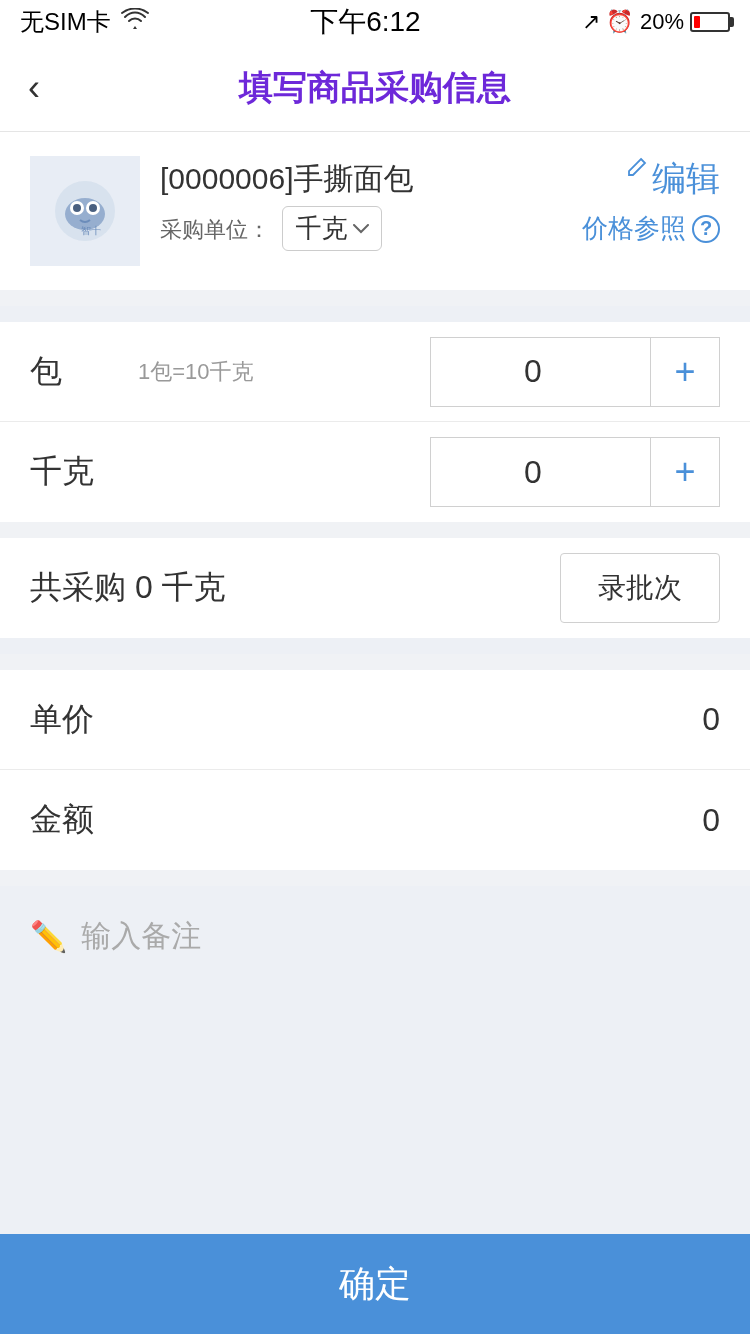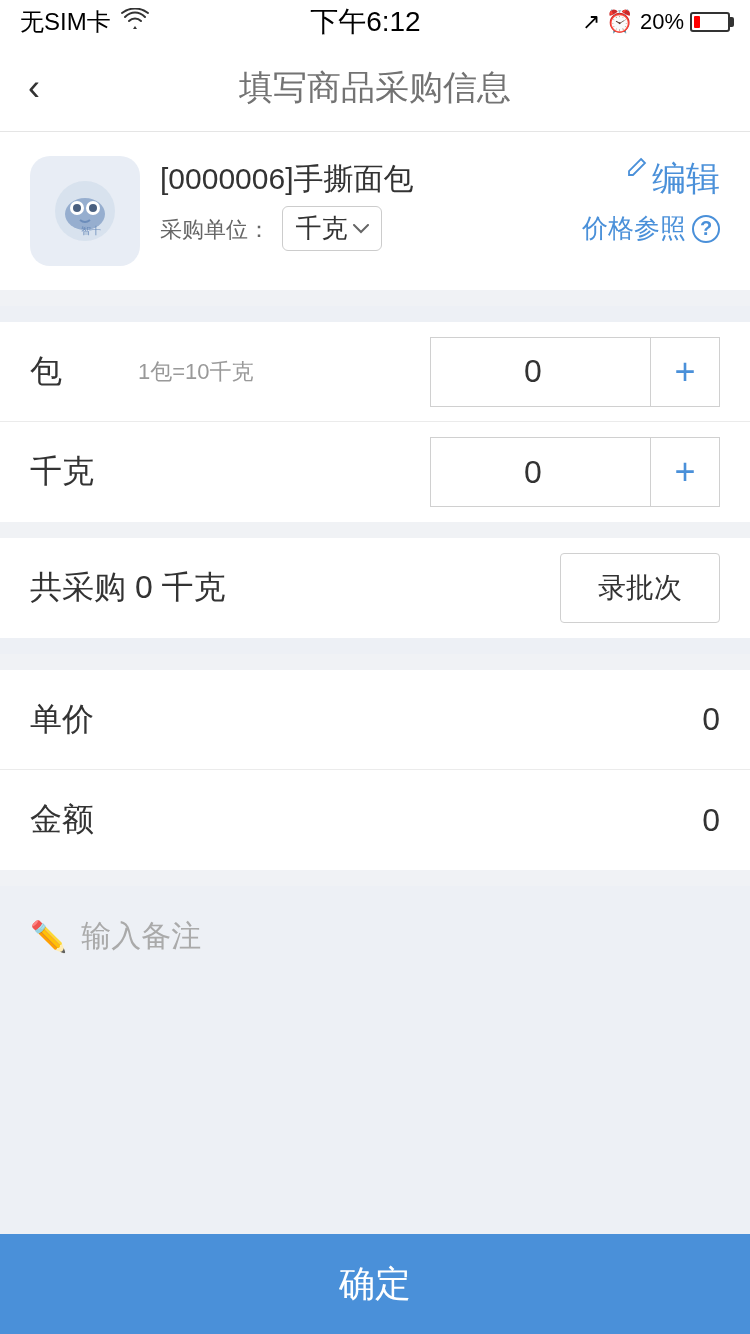--- a/index.html
+++ b/index.html
@@ -66,43 +66,43 @@
     }
     .nav-back {
       position: absolute;
       left: 28px;
       font-size: 36px;
       color: #333;
       cursor: pointer;
     }
     .nav-title {
       font-size: 34px;
-      font-weight: 400;
-      color: #737373;
+      font-weight: 700;
+      color: #6d28d9;
     }
 
     
     .content {
       width: 750px;
     }
 
     
     .product-card {
       background: #fff;
       padding: 24px 30px;
       display: flex;
       align-items: flex-start;
       gap: 20px;
       margin-bottom: 16px;
     }
     .product-image {
       width: 110px;
       height: 110px;
       background: #e8edf5;
-      border-radius: 20px;
+      border-radius: 0;
       display: flex;
       align-items: center;
       justify-content: center;
       flex-shrink: 0;
       overflow: hidden;
     }
     .product-image svg {
       width: 70px;
       height: 70px;
     }

